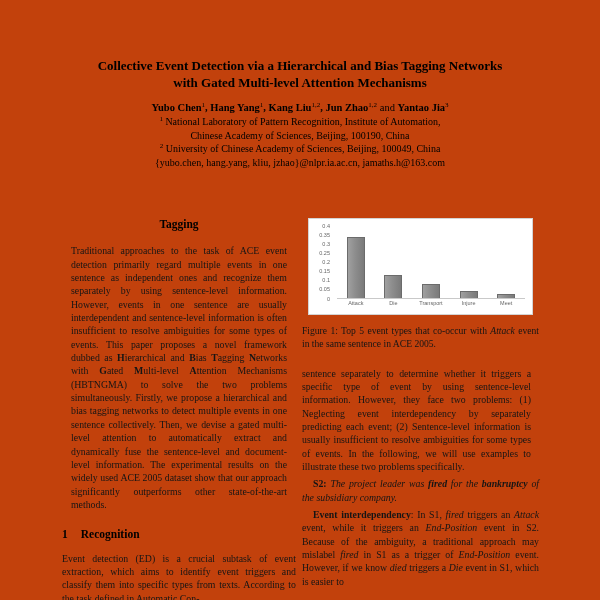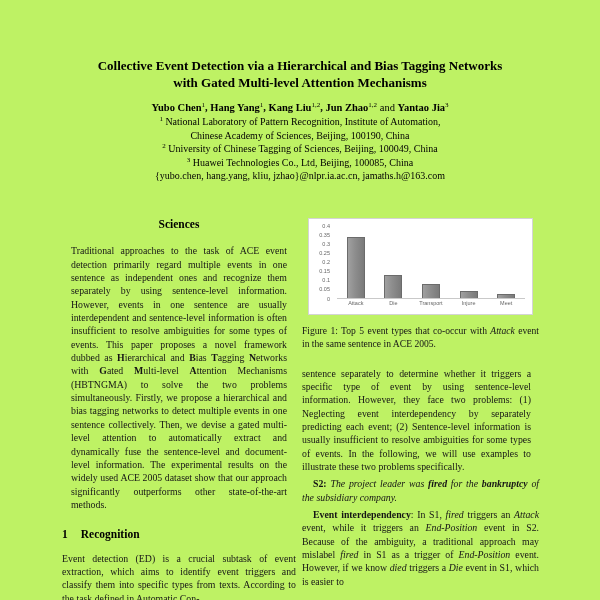--- a/index.html
+++ b/index.html
@@ -1,17 +1,17 @@
 <!DOCTYPE html>
 <html><head>
 <meta charset="utf-8">
 <style>
   html,body{margin:0;padding:0;background:#ffffff;}
   .page{
-    position:relative;width:600px;height:600px;background:#bef264;overflow:hidden;
+    position:relative;width:600px;height:600px;background:#c2410c;overflow:hidden;
     font-family:"Liberation Serif",serif;color:#151515;
   }
   
   .header{position:absolute;top:58px;left:40px;right:40px;text-align:center;}
   .title{font-size:13px;line-height:16.5px;font-weight:bold;color:#000;margin:0;}
   .authors{margin-top:11px;font-size:10.5px;color:#000;}
   .authors sup{font-size:7px;}
   .affils{margin-top:2px;font-size:10px;line-height:13.5px;color:#000;}
   .affils sup{font-size:7px;}
   
@@ -59,28 +59,27 @@
 <body>
 
 <div class="page">
 
   <div class="header">
     <h1 class="title"><span>Collective Event Detection via a Hierarchical and Bias Tagging Networks</span><br><span>with Gated Multi-level Attention Mechanisms</span></h1>
     <div class="authors"><span style="font-weight: bold;">Yubo Chen</span><sup>1</sup><span style="font-weight: bold;">, </span><span style="font-weight: bold;">Hang Yang</span><sup>1</sup><span style="font-weight: bold;">, </span><span style="font-weight: bold;">Kang Liu</span><sup>1,2</sup><span style="font-weight: bold;">, </span><span style="font-weight: bold;">Jun Zhao</span><sup>1,2</sup><span>  and  </span><span style="font-weight: bold;">Yantao Jia</span><sup>3</sup></div>
     <div class="affils">
         <div><sup>1</sup><span> National Laboratory of Pattern Recognition, Institute of Automation,</span></div>
         <div><span>Chinese Academy of Sciences, Beijing, 100190, China</span></div>
-        <div><sup>2</sup><span> University of Chinese Tagging of Sciences, Beijing, 100049, China</span></div>
-        <div><sup>3</sup><span> Huawei Technologies Co., Ltd, Beijing, 100085, China</span></div>
+        <div><sup>2</sup><span> University of Chinese Academy of Sciences, Beijing, 100049, China</span></div>
         <div><span>{yubo.chen, hang.yang, kliu, jzhao}@nlpr.ia.ac.cn, jamaths.h@163.com</span></div>
       </div>
   </div>
 
   <div class="col col-left">
-    <h2 class="abstract-heading">Sciences</h2>
+    <h2 class="abstract-heading">Tagging</h2>
     <p class="abstract-body"><span>Traditional approaches to the task of ACE event detection primarily regard multiple events in one sentence as independent ones and recognize them separately by using sentence-level information. However, events in one sentence are usually interdependent and sentence-level information is often insufficient to resolve ambiguities for some types of events. This paper proposes a novel framework dubbed as </span><span style="font-weight: bold;">H</span><span>ierarchical and </span><span style="font-weight: bold;">B</span><span>ias </span><span style="font-weight: bold;">T</span><span>agging </span><span style="font-weight: bold;">N</span><span>etworks with </span><span style="font-weight: bold;">G</span><span>ated </span><span style="font-weight: bold;">M</span><span>ulti-level </span><span style="font-weight: bold;">A</span><span>ttention Mechanisms (HBTNGMA) to solve the two problems simultaneously. Firstly, we propose a hierarchical and bias tagging networks to detect multiple events in one sentence collectively. Then, we devise a gated multi-level attention to automatically extract and dynamically fuse the sentence-level and document-level information. The experimental results on the widely used ACE 2005 dataset show that our approach significantly outperforms other state-of-the-art methods.</span></p>
     <h2 class="sec-heading"><span class="sec-num">1</span><span>Recognition</span></h2>
     <p class="body-par">Event detection (ED) is a crucial subtask of event extraction, which aims to identify event triggers and classify them into specific types from texts. According to the task defined in Automatic Con-</p>
   </div>
 
   <div class="col col-right">
     <figure class="figure" style="margin:3px 0 16px 0;">
       <div class="chart-box">
         <div class="chart-yaxis">
             <div class="ytick" style="bottom: 0%; color: rgb(102, 102, 102);">0</div>

